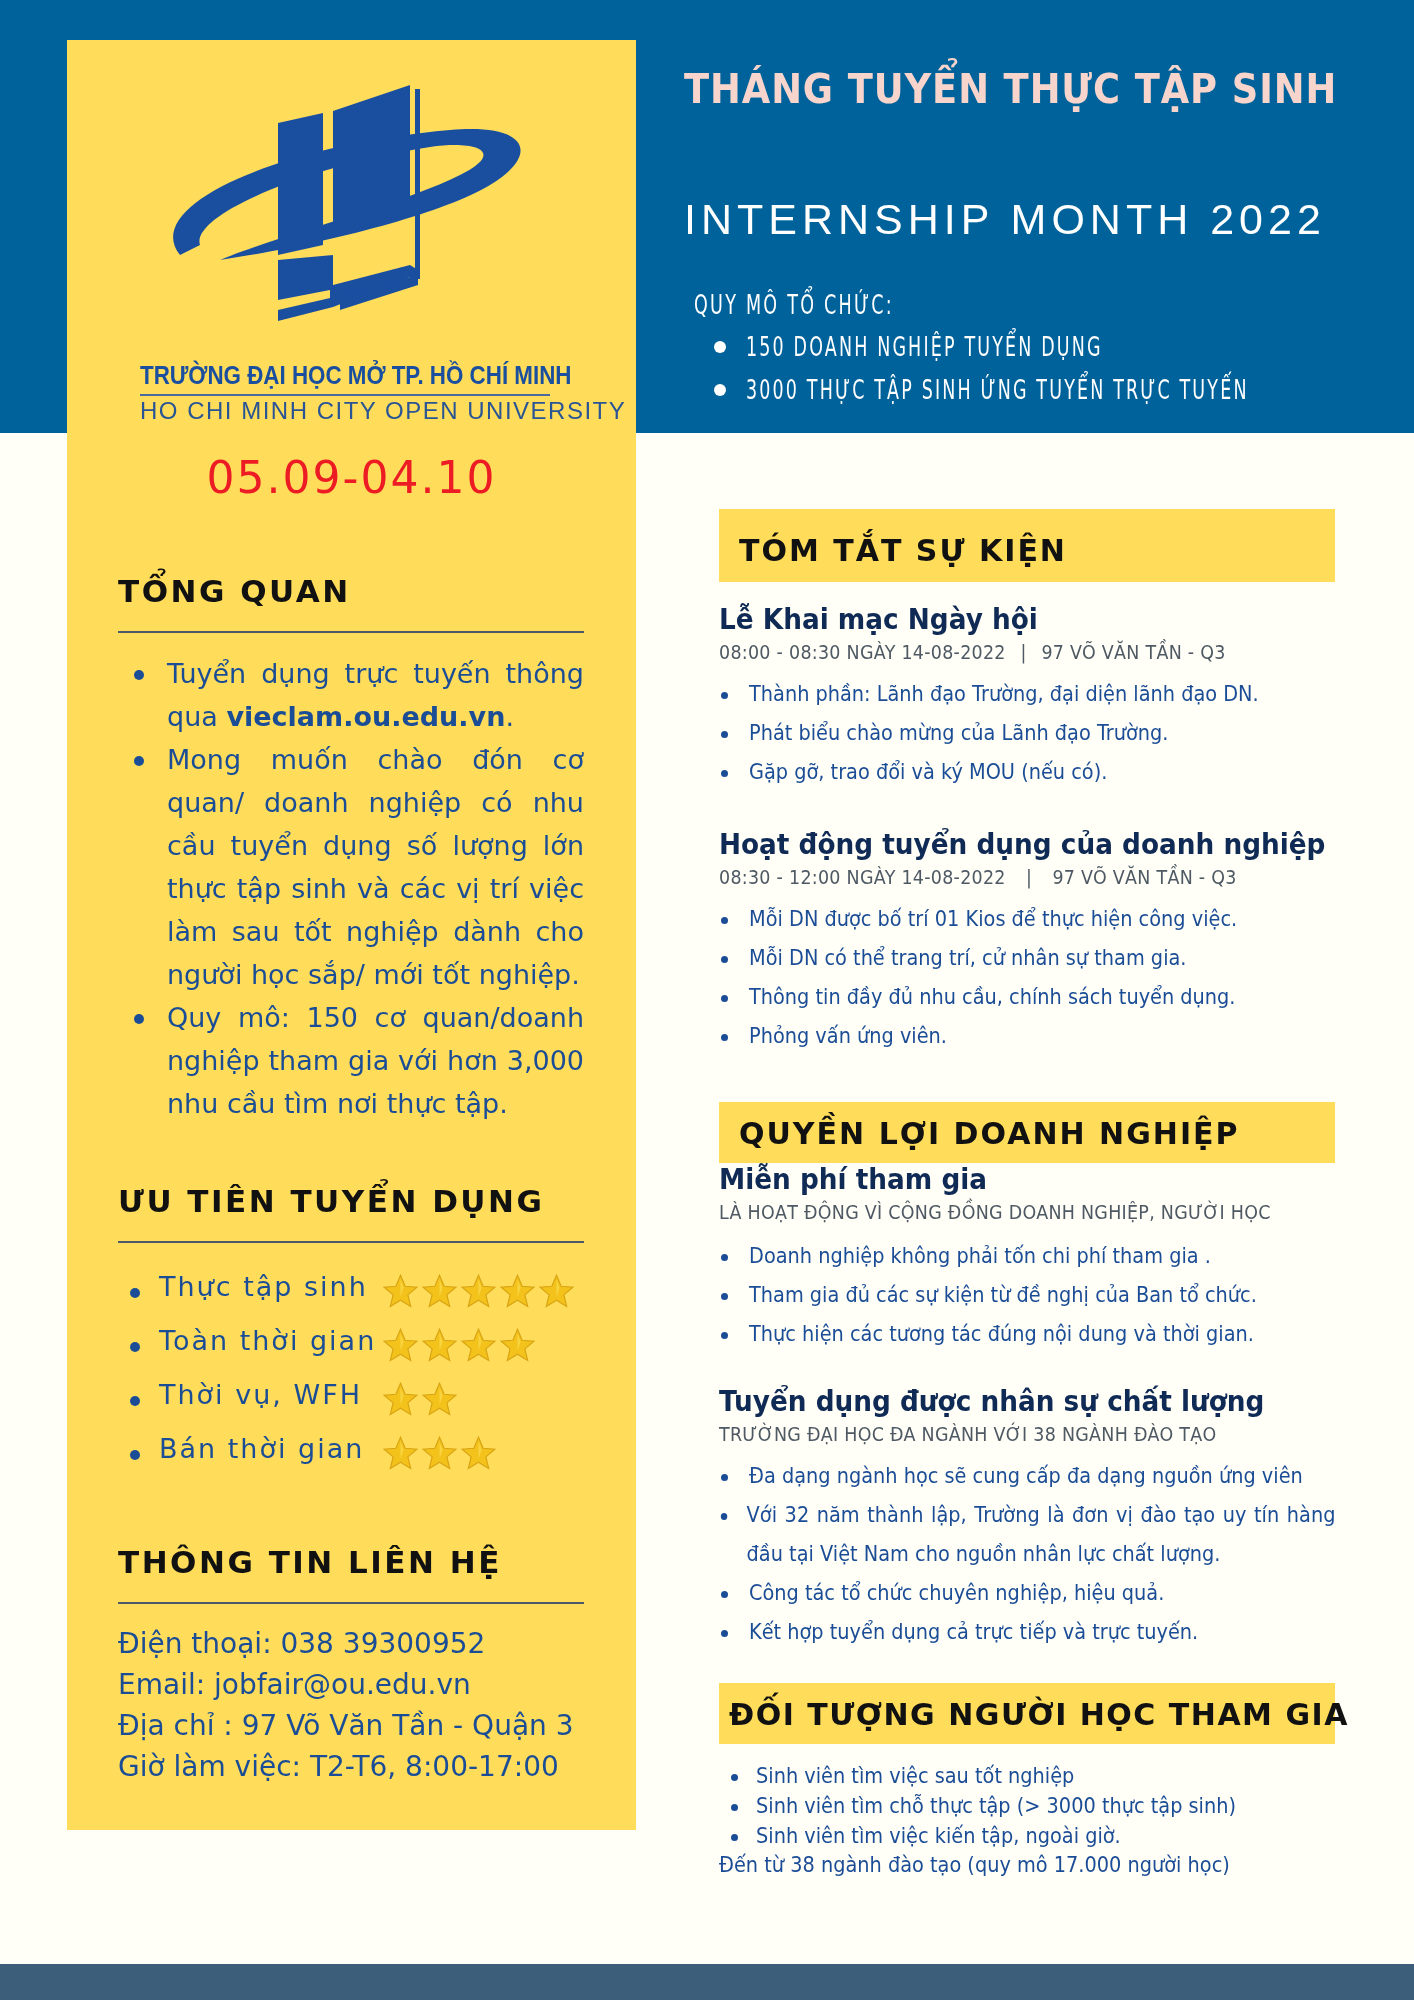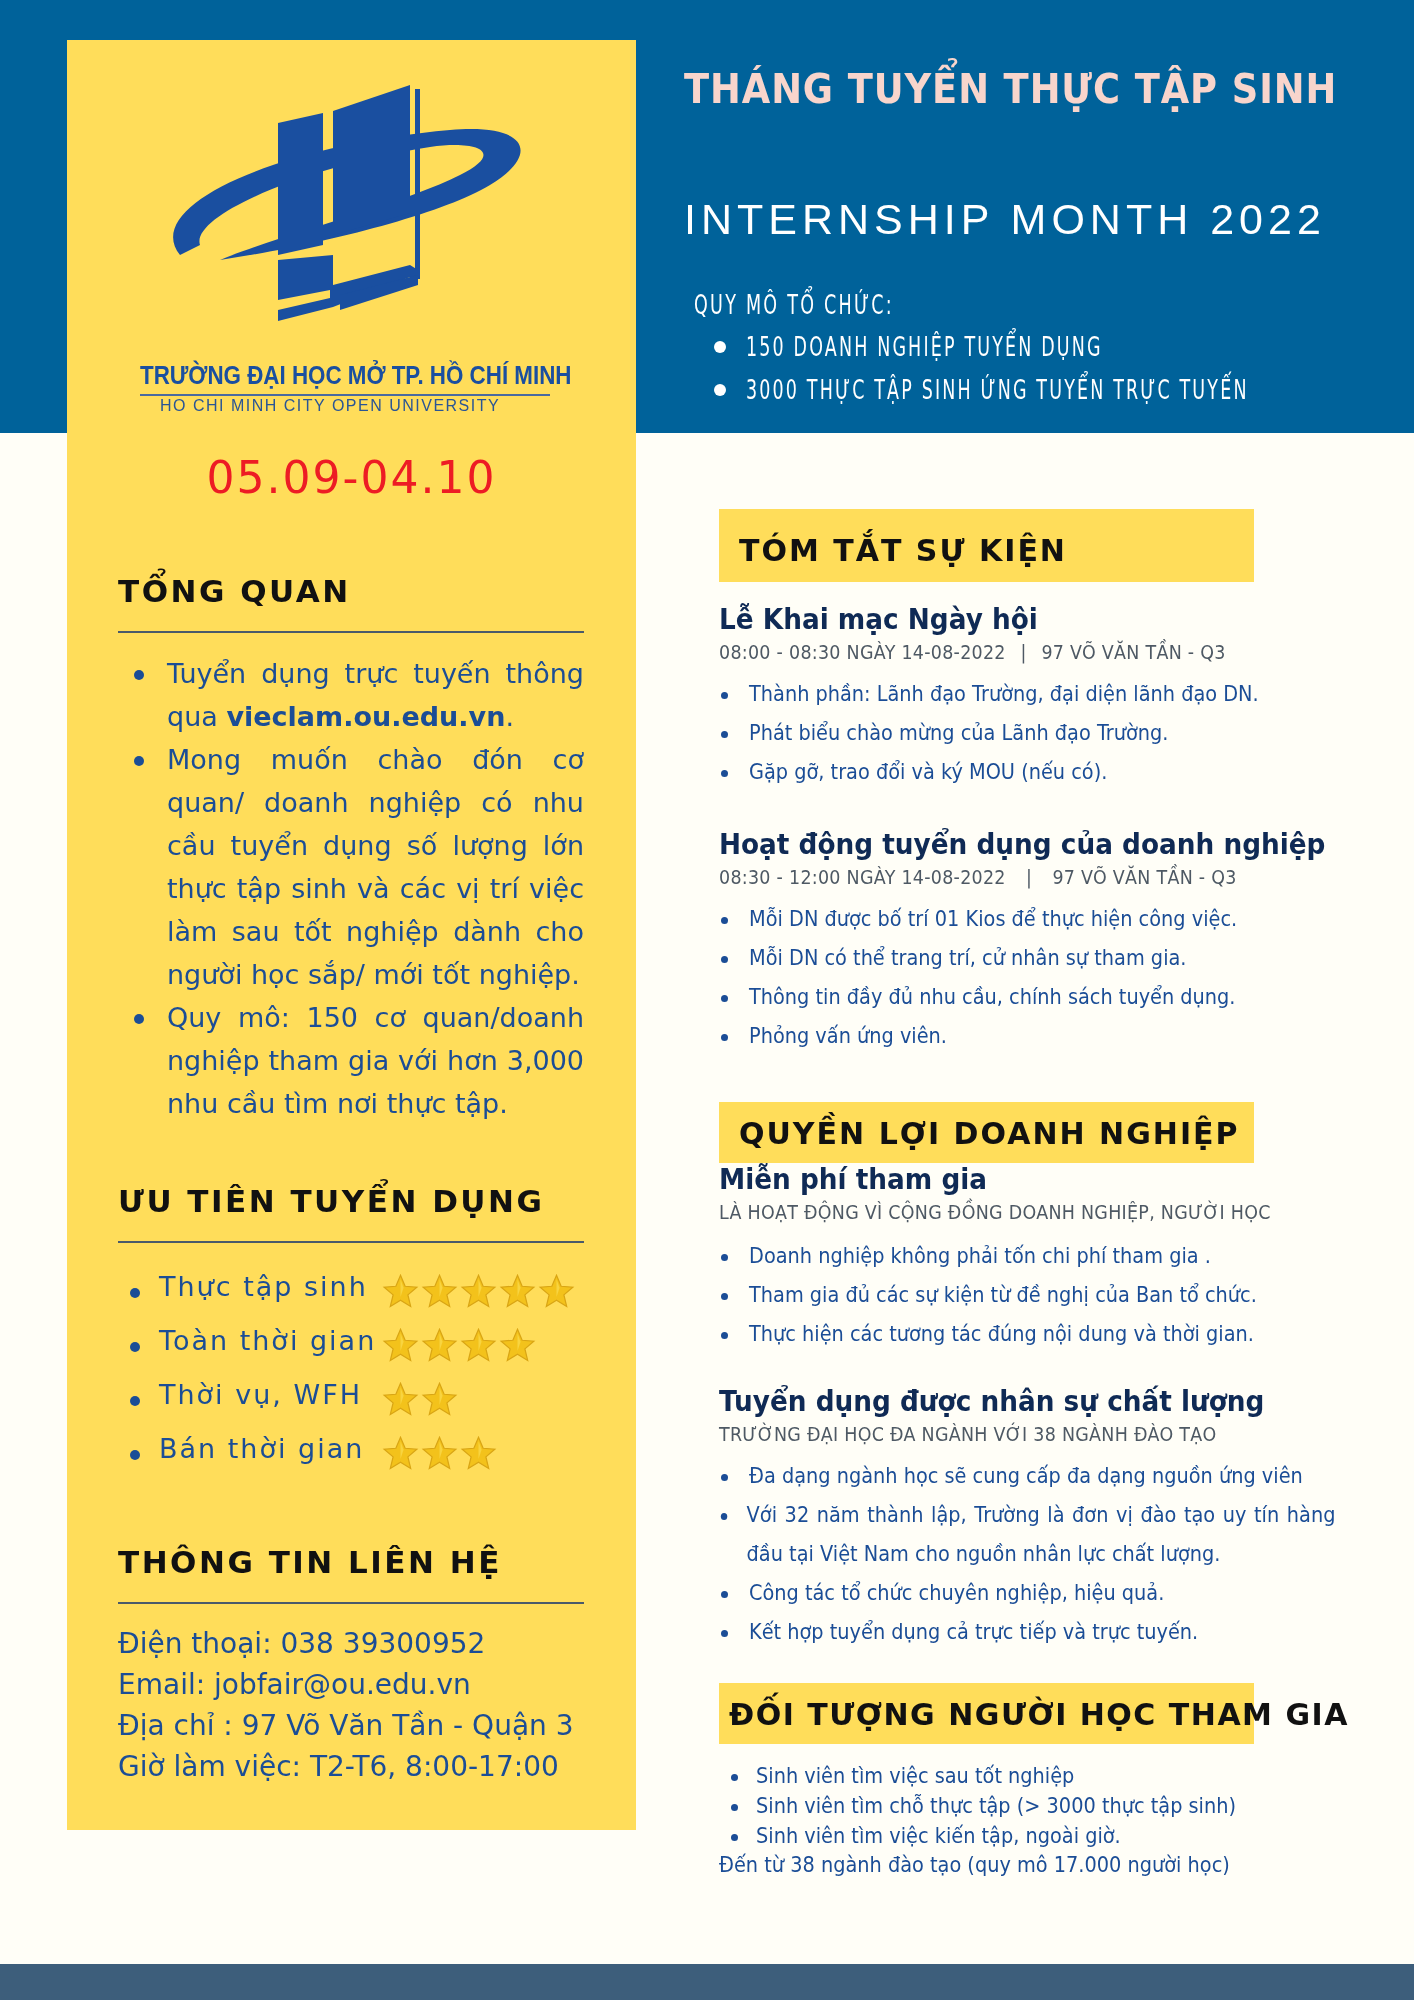--- a/index.html
+++ b/index.html
@@ -58,22 +58,22 @@
   .logo { position: absolute; left: 160px; top: 85px; width: 380px; height: 240px; }
   .uni-name-vi {
     position: absolute; left: 140px; top: 360px; width: 410px;
     font-family: "Liberation Sans", sans-serif; font-weight: bold;
     font-size: 26px; color: #1a4fa0; white-space: nowrap;
     transform: scaleX(0.86); transform-origin: left;
   }
   .uni-rule { position: absolute; left: 140px; top: 394px; width: 410px; height: 2px; background: #4a6aa0; }
   .uni-name-en {
     position: absolute; left: 140px; top: 397px; width: 410px;
-    font-family: "Liberation Sans", sans-serif; font-size: 16px;
-    color: #2a5595; letter-spacing: 1.5px; white-space: nowrap; margin-left: 20px;
+    font-family: "Liberation Sans", sans-serif; font-size: 24px;
+    color: #2a5595; letter-spacing: 1.5px; white-space: nowrap;
   }
   .date-range {
     position: absolute; left: 67px; top: 452px; width: 569px; text-align: center;
     font-family: "DejaVu Sans", sans-serif; font-size: 44px; color: #ed1c24;
     letter-spacing: 2px;
   }
   .lp-heading {
     position: absolute; left: 118px; width: 470px;
     font-family: "DejaVu Sans", sans-serif; font-weight: bold;
     font-size: 31px; color: #111; letter-spacing: 2.5px; white-space: nowrap;
@@ -103,21 +103,21 @@
   .prio-item .stars { position: absolute; left: 264px; top: 8px; display: flex; gap: 2px; }
   .star { width: 37px; height: 37px; }
   .contact {
     position: absolute; left: 118px; top: 1623px; width: 470px;
     color: #1b4d96; font-size: 28px; line-height: 41px; font-family: "DejaVu Sans", sans-serif;
     white-space: nowrap;
   }
 
   
   .rc-bar {
-    position: absolute; left: 719px; width: 535px; height: 73px; background: #ffdd5a;
+    position: absolute; left: 719px; width: 616px; height: 73px; background: #ffdd5a;
   }
   .rc-bar-title {
     position: absolute; left: 20px; top: 0; height: 73px; line-height: 83px;
     font-family: "DejaVu Sans", sans-serif; font-weight: bold; font-size: 30px;
     color: #111; letter-spacing: 2px; white-space: nowrap;
   }
   .ev-title {
     position: absolute; left: 719px; font-family: "DejaVu Sans", sans-serif;
     font-weight: bold; font-size: 28px; color: #0f2a55; white-space: nowrap;
     transform: scaleX(0.94); transform-origin: left;

